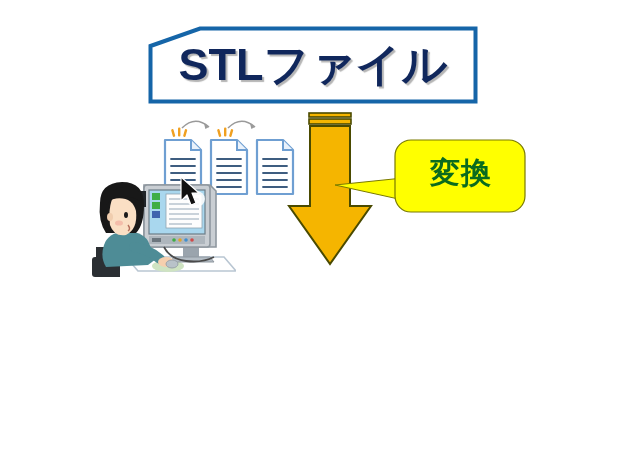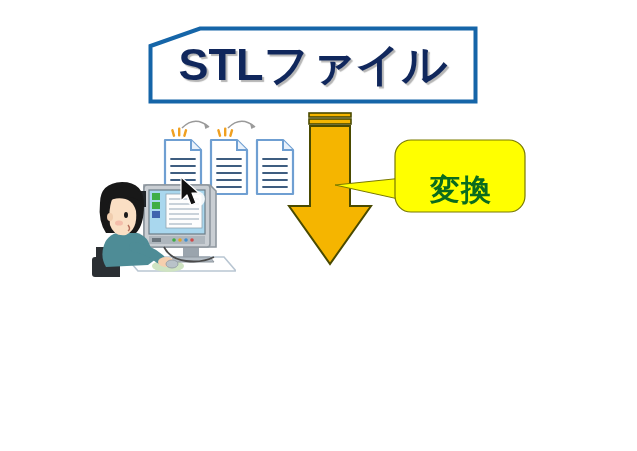--- a/index.html
+++ b/index.html
@@ -81,21 +81,21 @@
   #callout {
     position: absolute;
     left: 333px;
     top: 138px;
     width: 194px;
     height: 82px;
   }
   #callout-text {
     position: absolute;
     left: 72px;
-    top: 25px;
+    top: 8px;
     width: 112px;
     height: 54px;
     display: flex;
     align-items: center;
     justify-content: center;
     font-size: 30px;
     font-weight: 700;
     color: #0a6b1e;
     z-index: 2;
     letter-spacing: 1px;

